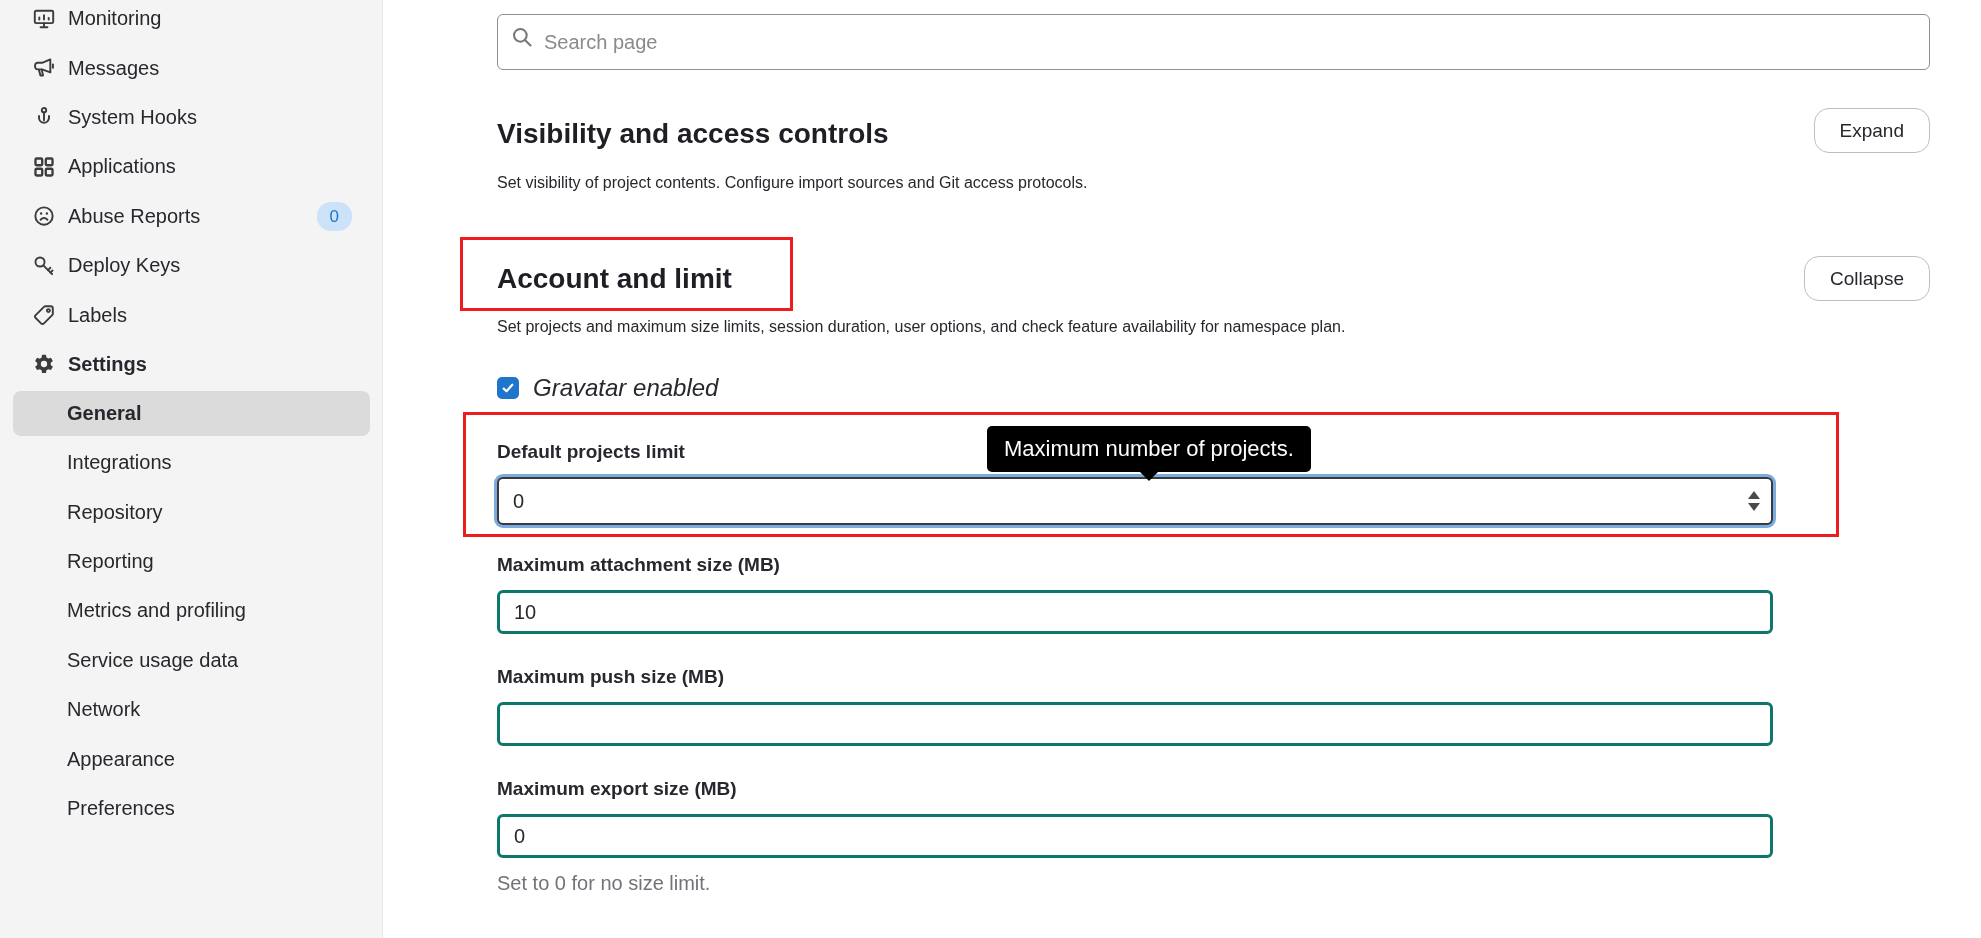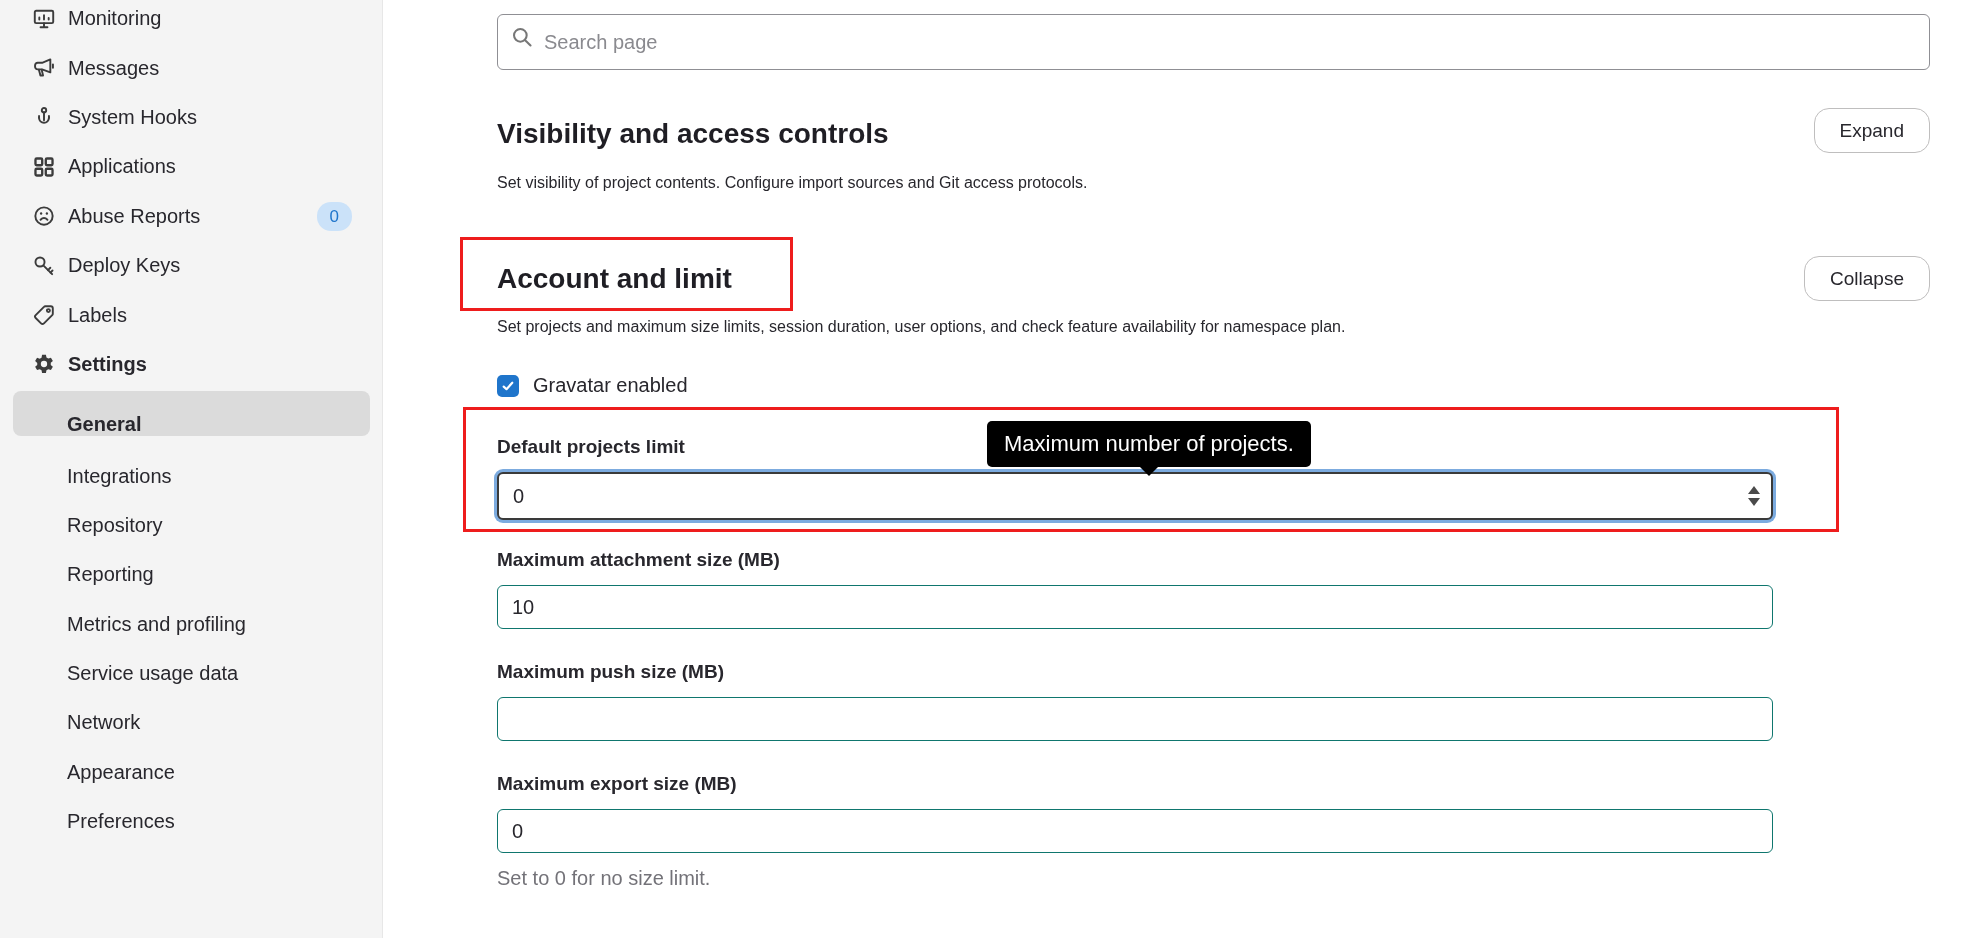--- a/index.html
+++ b/index.html
@@ -7,21 +7,21 @@
        font-family:"Liberation Sans",sans-serif;color:#28272d;}
 
   
   .sidebar{position:absolute;left:0;top:0;width:383px;height:938px;background:#f4f4f4;
            border-right:1px solid #e7e7e7;box-sizing:border-box;}
   .nav{margin-top:-6px;}
   .nav-item{height:49.4px;display:flex;align-items:center;padding:0 30px 0 33px;
             font-size:20px;cursor:pointer;box-sizing:border-box;}
   .nav-item .ic{width:22px;height:22px;margin-right:13px;flex:none;display:flex;align-items:center;}
   .nav-item .ic svg{width:22px;height:22px;}
-  .nav-sub{padding-left:67px;align-items:flex-end;}
+  .nav-sub{padding-left:67px;}
   .nav-item.bold{font-weight:700;}
   .nav-item.active{background:#dbdbdb;border-radius:8px;margin:2px 12px 2px 13px;
                    height:45px;padding-left:54px;font-weight:700;}
   .badge{margin-left:auto;background:#cbe2f9;color:#1f75cb;font-size:17px;line-height:1;
          padding:6px 13px;border-radius:14px;}
 
   
   .main{position:absolute;left:497px;top:0;width:1433px;}
 
   .search-wrap{position:relative;margin-top:14px;height:46px;}
@@ -38,21 +38,21 @@
   .btn{height:45px;padding:0 25px;border:1px solid #bfbebe;border-radius:15px;background:#fff;
        font-size:19px;color:#28272d;font-family:inherit;cursor:pointer;}
   .btn-expand{position:absolute;right:0;top:-8px;}
   .btn-collapse{position:absolute;right:0;top:19px;}
 
   .sec-2{margin-top:42px;}
   .red-box-title{display:inline-block;border:3px solid #ee1d1d;padding:21px 58px 12px 34px;
                  margin-left:-37px;}
   .sec-2-desc{margin-top:4px;font-size:16px;line-height:24px;}
 
-  .gravatar-row{margin-top:35px;display:flex;align-items:center;font-size:20px;}
+  .gravatar-row{margin-top:35px;display:flex;align-items:center;font-size:24px;font-style:italic;}
   .checkbox{width:22px;height:22px;border-radius:5px;background:#1f75cb;margin-right:14px;
             display:flex;align-items:center;justify-content:center;cursor:pointer;flex:none;}
   .checkbox svg{width:16px;height:16px;}
 
   .red-box-field{position:relative;margin-left:-34px;margin-top:10px;border:3px solid #ee1d1d;
                  width:1376px;box-sizing:border-box;padding:25px 0 9px 31px;}
   .field-label{font-size:19px;font-weight:700;line-height:24px;margin-bottom:13px;}
   .num-wrap{position:relative;width:1276px;}
   .num-input{width:1276px;height:48px;border:2px solid #3a3a3a;border-radius:6px;
              box-shadow:0 0 0 3px #7cabdf;padding:0 44px 0 14px;font-size:20px;color:#28272d;
@@ -67,21 +67,21 @@
   .tri-down{width:0;height:0;border-left:6px solid transparent;border-right:6px solid transparent;
           border-top:8px solid #4a4a4a;}
 
   .tooltip{position:absolute;left:521px;top:11px;background:#000;color:#fff;font-size:22px;
            line-height:1;padding:12px 17px;border-radius:5px;white-space:nowrap;}
   .tooltip::after{content:"";position:absolute;left:50%;top:100%;margin-left:-9px;
            border:9px solid transparent;border-top:9px solid #000;border-bottom:none;}
 
   .group{margin-top:31px;}
   .group-first{margin-top:16px;}
-  .text-input{width:1276px;height:44px;border:1px solid #0f766e;border-radius:6px;
+  .text-input{width:1276px;height:44px;border:3px solid #0f766e;border-radius:6px;
               padding:0 14px;font-size:20px;color:#28272d;box-sizing:border-box;outline:none;
               font-family:inherit;background:#fff;}
   .help{margin-top:14px;font-size:20px;color:#737278;}
 </style>
 </head>
 <body>
 
 <div class="app">
 
   <div class="sidebar">

